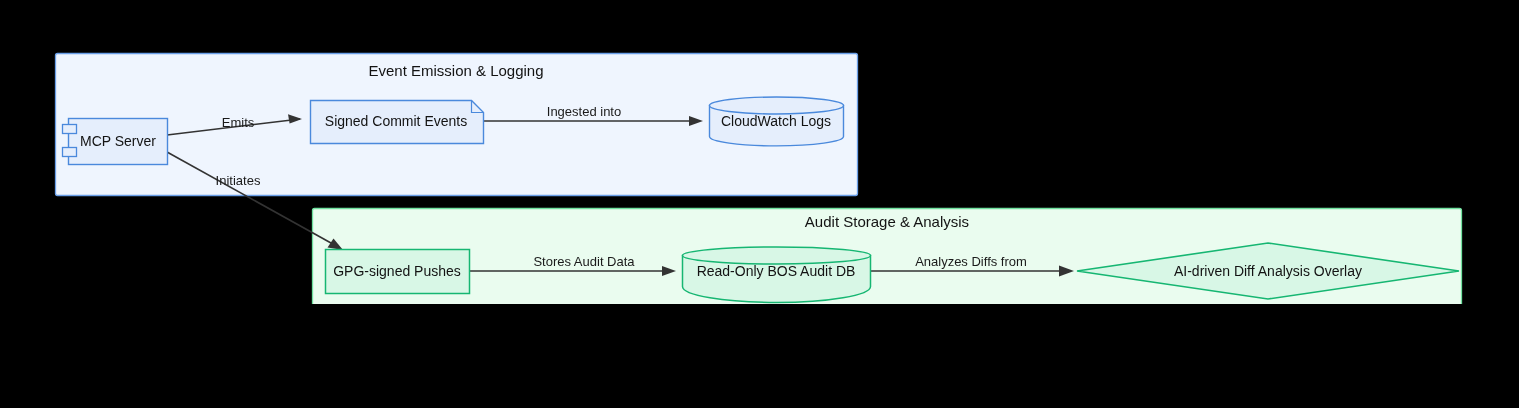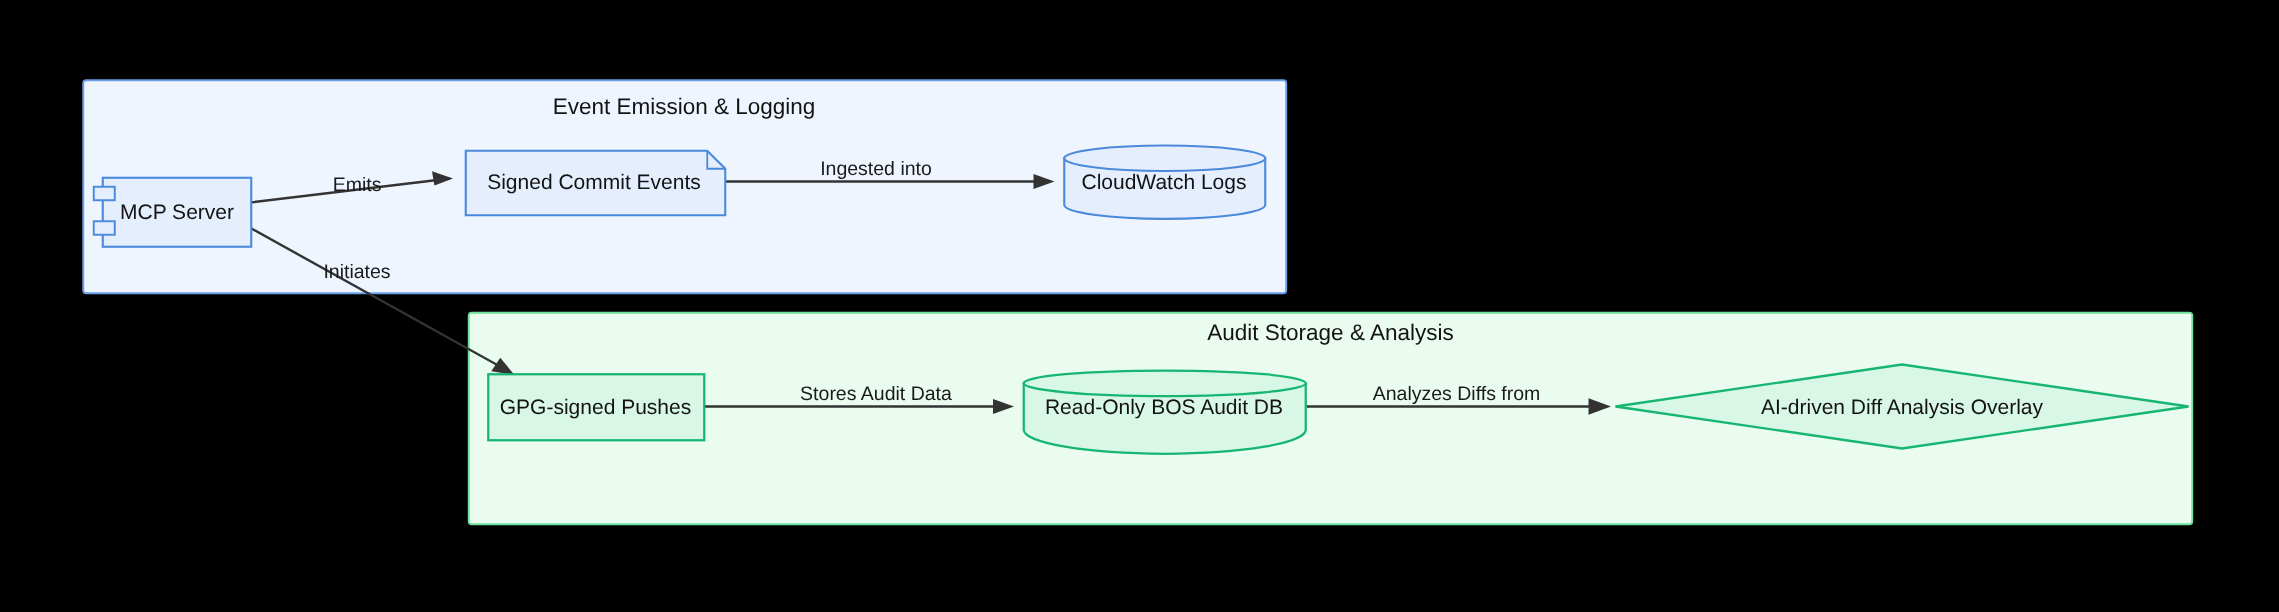--- a/index.html
+++ b/index.html
@@ -3,21 +3,21 @@
 <meta charset="utf-8">
 <style>
   html, body {
     margin: 0;
     padding: 0;
     background: #000000;
   }
   #stage {
     position: relative;
     width: 1519px;
-    height: 408px;
+    height: 304px;
     background: #000000;
     overflow: hidden;
     font-family: "Liberation Sans", sans-serif;
   }
   svg { display: block; }
   .node-label {
     font-family: "Liberation Sans", sans-serif;
     font-size: 14px;
     fill: #131313;
     text-anchor: middle;

